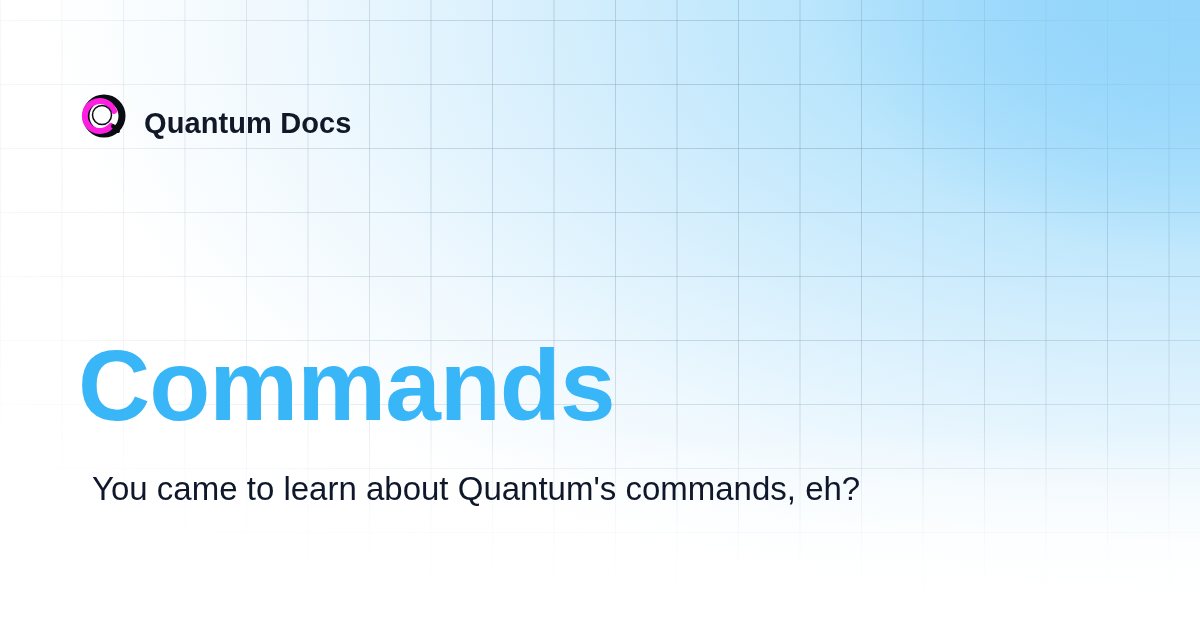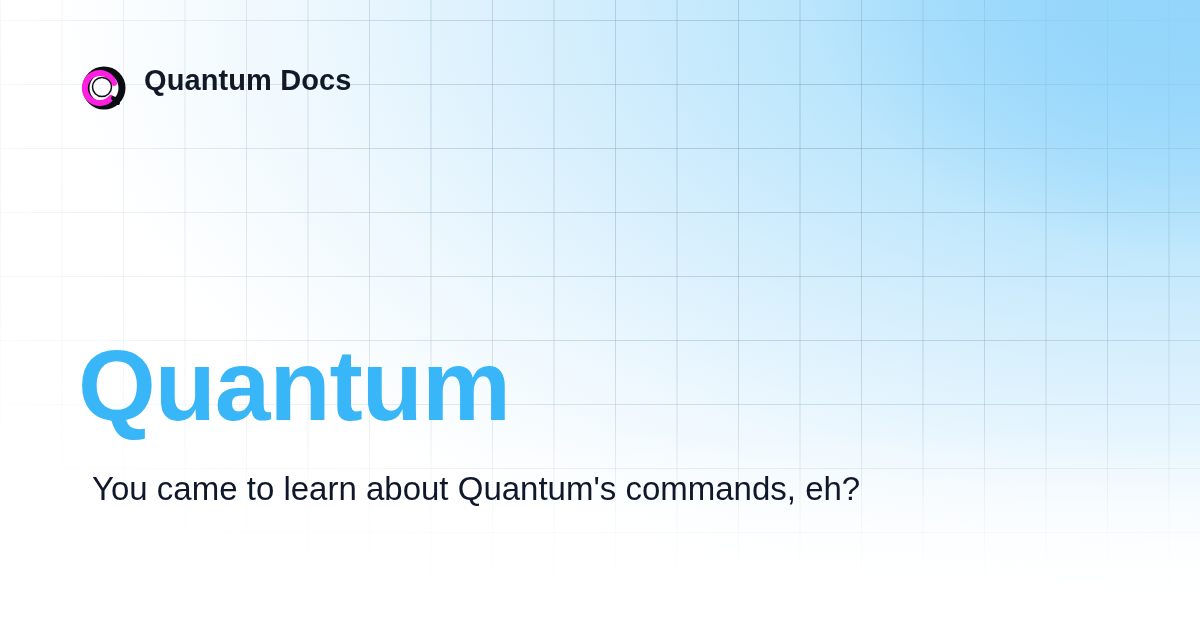--- a/index.html
+++ b/index.html
@@ -34,22 +34,22 @@
     .grid-fade-topright {
       position: absolute; inset: 0;
       background: radial-gradient(ellipse 380px 260px at 1200px 0px,
         rgba(147,213,251,0.95) 0%, rgba(147,213,251,0.6) 45%, rgba(147,213,251,0) 100%);
     }
     .bottom-fade {
       position: absolute; left: 0; right: 0; bottom: 0; height: 200px;
       background: linear-gradient(to bottom, rgba(255,255,255,0) 0%, rgba(255,255,255,0.85) 70%, #ffffff 100%);
     }
     .brand {
-      position: absolute; left: 80px; top: 64px;
-      display: flex; align-items: flex-start; gap: 16px;
+      position: absolute; left: 80px; top: 92px;
+      display: flex; align-items: flex-end; gap: 16px;
     }
     .logo { width: 48px; height: 48px; display: block; }
     .brand-name {
       font-size: 29px; font-weight: 700; color: #111827;
       letter-spacing: 0.1px;
     }
     .title {
       position: absolute; left: 78px; top: 330px;
       font-size: 100px; font-weight: 700; color: #38b6f8;
       line-height: 1.1; letter-spacing: -1px;
@@ -71,14 +71,14 @@
 <div class="brand">
   <svg class="logo" viewBox="0 0 48 48">
     <circle cx="24" cy="24" r="18" fill="none" stroke="#0b0b12" stroke-width="7"></circle>
     <path d="M 33 35 A 15 15 0 1 1 36 20" fill="none" stroke="#ff1fe0" stroke-width="6" stroke-linecap="round" transform="translate(-2,-1)"></path>
     <circle cx="22" cy="23" r="9.5" fill="none" stroke="#0b0b12" stroke-width="1.5"></circle>
     <path d="M 33 34 L 38 39" stroke="#0b0b12" stroke-width="4" stroke-linecap="round"></path>
   </svg>
   <span class="brand-name">Quantum Docs</span>
 </div>
 
-<h1 class="title">Quantum</h1>
+<h1 class="title">Commands</h1>
 <p class="subtitle">You came to learn about Quantum's commands, eh?</p>
 
 </body></html>

